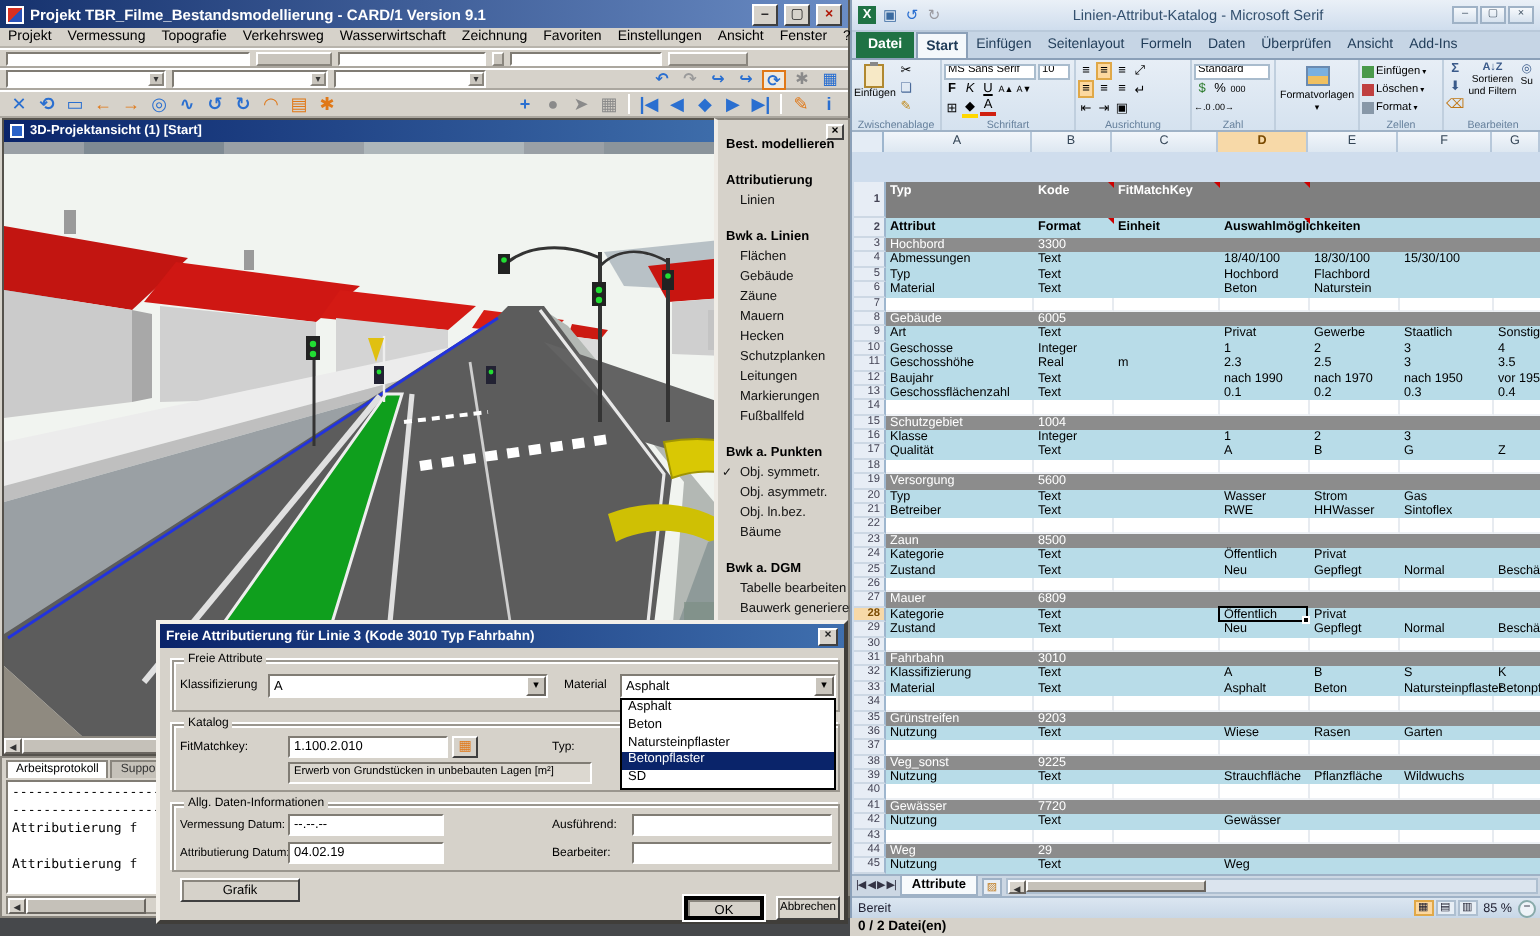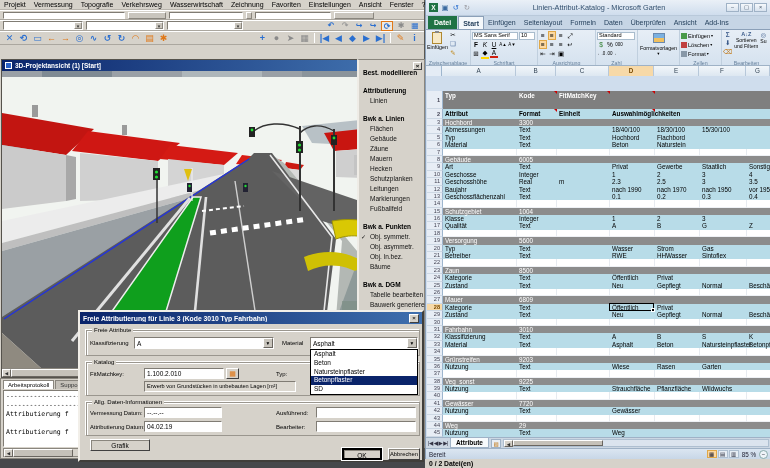--- a/index.html
+++ b/index.html
@@ -137,20 +137,27 @@
   .viewbtn{width:10px;height:8px;border:1px solid #aebfd0;background:#e7eef5;font-size:5.5px;line-height:7px;text-align:center;margin-left:1px;}
   .viewbtn.first{background:#fcd8a0;border-color:#e0a848;}
   .zoomout{width:9px;height:9px;border:1px solid #8aa;border-radius:50%;font-size:6px;line-height:7px;text-align:center;margin-left:3px;background:#eef3f8;}
 </style>
 </head>
 <body>
 
 <div class="screen">
 
   <div class="c1">
+    <div class="c1-title">
+      <span class="c1-appicon"></span>
+      <span class="t">Projekt TBR_Filme_Bestandsmodellierung - CARD/1 Version 9.1</span>
+      <span class="winbtn">–</span>
+      <span class="winbtn">▢</span>
+      <span class="winbtn close">×</span>
+    </div>
     <div class="menubar">
         <span class="mi">Projekt</span>
         <span class="mi">Vermessung</span>
         <span class="mi">Topografie</span>
         <span class="mi">Verkehrsweg</span>
         <span class="mi">Wasserwirtschaft</span>
         <span class="mi">Zeichnung</span>
         <span class="mi">Favoriten</span>
         <span class="mi">Einstellungen</span>
         <span class="mi">Ansicht</span>
@@ -362,21 +369,21 @@
   </div>
 
   <div class="xl">
     <div class="xl-title">
       <span class="xl-logo">X</span>
       <span class="qat">
           <span class="qicon" style="color: rgb(58, 106, 160);">▣</span>
           <span class="qicon" style="color: rgb(42, 111, 208);">↺</span>
           <span class="qicon" style="color: rgb(154, 154, 160);">↻</span>
         </span>
-      <span class="t">Linien-Attribut-Katalog - Microsoft Garten</span>
+      <span class="t">Linien-Attribut-Katalog - Microsoft Serif</span>
       <span class="xl-winbtns">
         <span class="xl-winbtn">–</span>
         <span class="xl-winbtn">▢</span>
         <span class="xl-winbtn">×</span>
       </span>
     </div>
     <div class="tabrow">
       <span class="ftab">Datei</span>
       <span style="display:flex">
           <span class="rtab active">Start</span>

